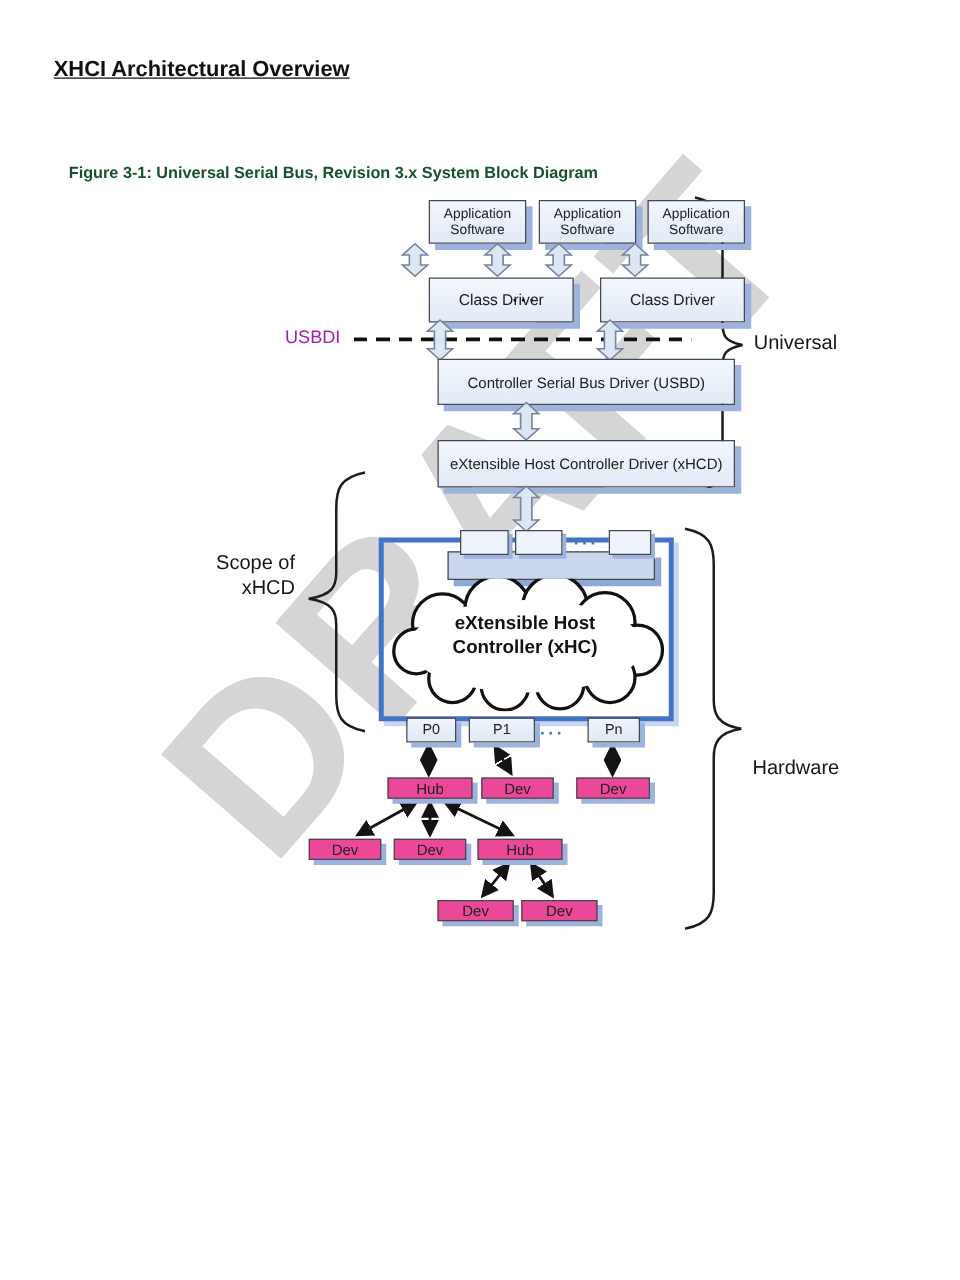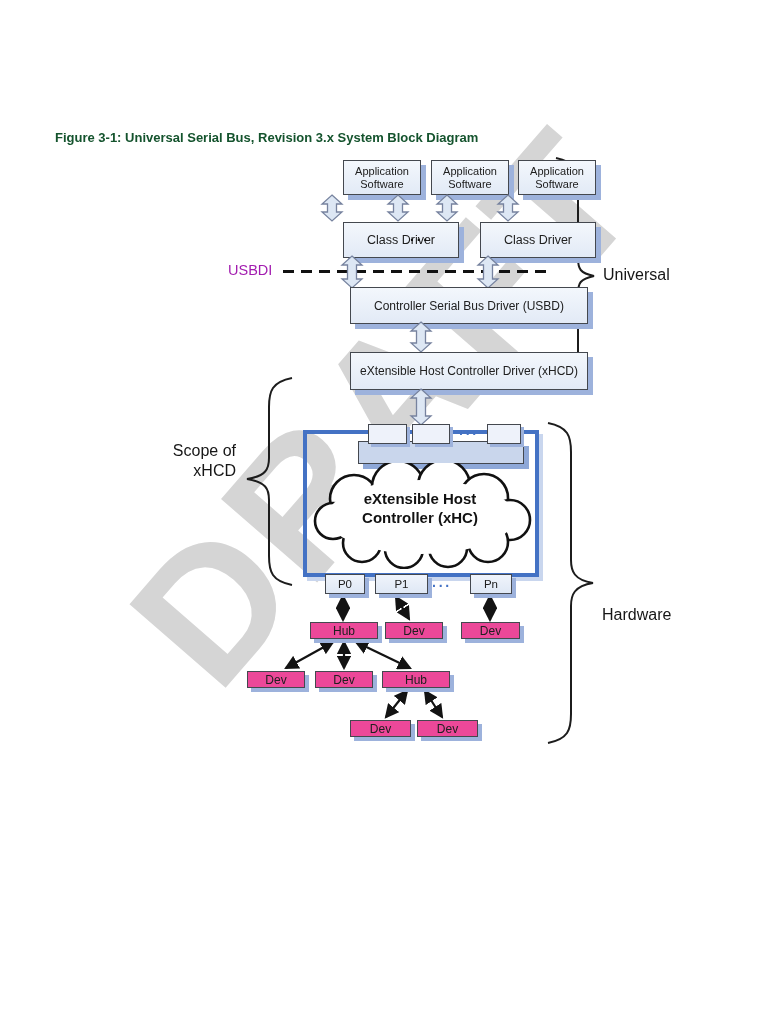--- a/index.html
+++ b/index.html
@@ -40,20 +40,21 @@
   svg.harrow{z-index:2;overflow:visible;}
   svg.cloud{left:306px;top:463px;z-index:2;}
 </style>
 </head>
 <body>
 
 <div class="page">
 
   <div class="abs watermark">DRAFT</div>
 
+  <div class="abs title">XHCI Architectural Overview</div>
   <div class="abs caption">Figure 3-1: Universal Serial Bus, Revision 3.x System Block Diagram</div>
 
   <svg class="abs overlay" width="768" height="1024" viewBox="0 0 768 1024">
     <defs>
       <marker id="ah" viewBox="0 0 10 10" refX="8.5" refY="5" markerWidth="6.5" markerHeight="6.5" orient="auto-start-reverse">
         <path d="M0,0 L10,5 L0,10 z" fill="#131313"></path>
       </marker>
     </defs>
 
     <path d="M556,158 C575,162 578,170 578,186 L578,258 C578,269 580,273 594,276 C580,279 578,283 578,294 L578,366 C578,382 575,390 556,394" fill="none" stroke="#1c1c1c" stroke-width="2"></path>

